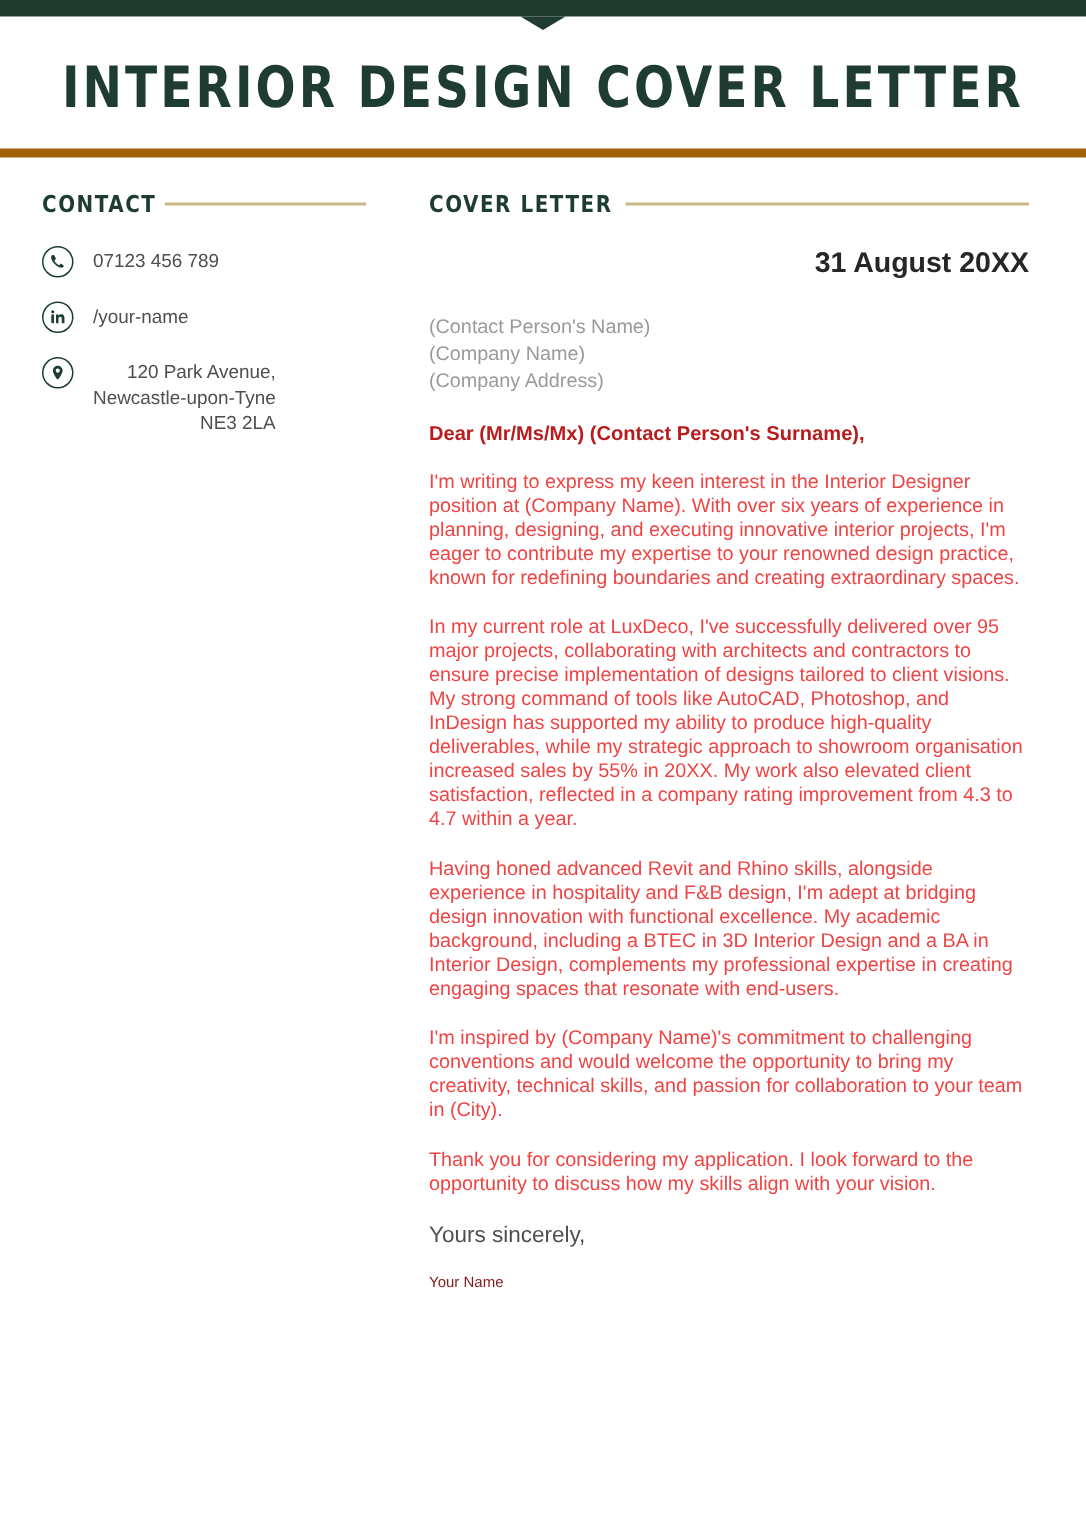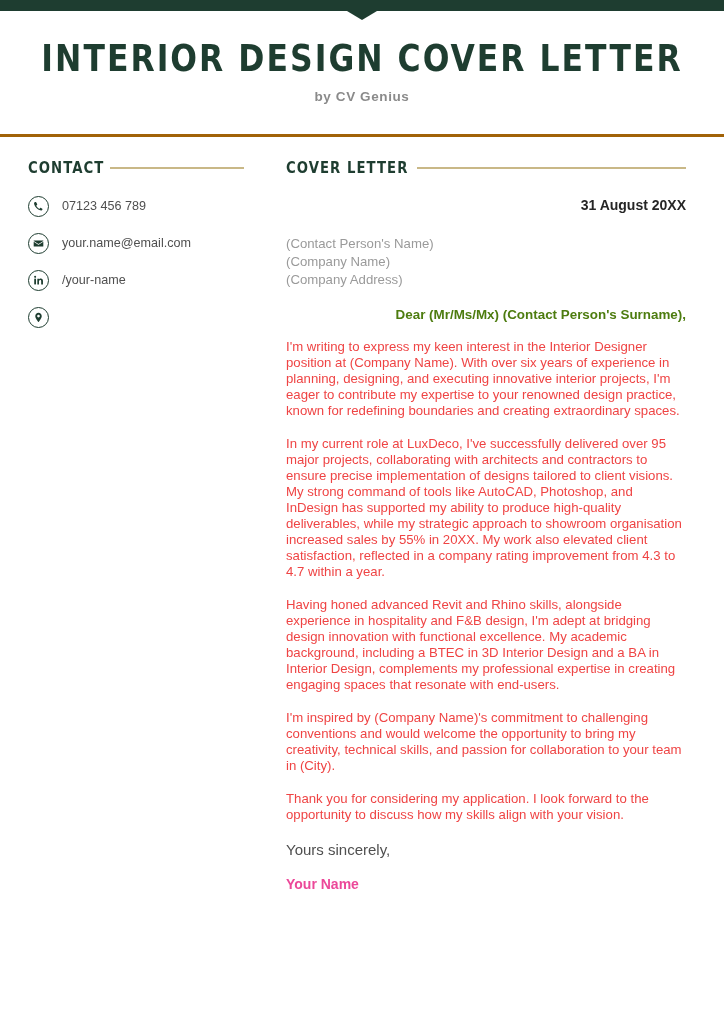--- a/index.html
+++ b/index.html
@@ -31,23 +31,23 @@
     width: 0;
     height: 0;
     border-left: 15px solid transparent;
     border-right: 15px solid transparent;
     border-top: 9px solid #1e3d30;
   }
 
   
   .header {
     padding-top: 28px;
-    padding-bottom: 30px;
+    padding-bottom: 20px;
     text-align: center;
-    border-bottom: 3px solid #a16207;
+    border-bottom: 6px solid #a16207;
   }
   .doc-title {
     font-family: "Liberation Sans Narrow", "DejaVu Sans Condensed", "Liberation Sans", sans-serif;
     font-weight: 700;
     font-size: 38px;
     line-height: 1.05;
     color: #1e3d30;
     letter-spacing: 2.2px;
     margin: 0;
     transform: scaleX(0.92);
@@ -133,69 +133,67 @@
     font-size: 12.6px;
     line-height: 17px;
     color: #4f4f4f;
     padding-top: 1px;
     white-space: pre-line;
   }
 
   
   .letter-date {
     text-align: right;
-    font-size: 14px;
+    font-size: 19px;
     font-weight: 700;
     color: #262626;
     margin-bottom: 22px;
   }
   .recipient {
     font-size: 13.2px;
     line-height: 18px;
     color: #9a9a9a;
     margin-bottom: 18px;
     white-space: pre-line;
   }
   .salutation {
     font-size: 13.4px;
     font-weight: 700;
-    color: #4d7c0f;
+    color: #b91c1c;
     margin-bottom: 17px;
-    text-align: right;
   }
   .para {
     font-size: 13.2px;
     line-height: 16px;
     color: #ef4444;
     margin: 0 0 17px 0;
     text-align: left;
   }
   .closing {
     font-size: 15px;
     line-height: 19.2px;
     color: #4f4f4f;
     margin: 0 0 17px 0;
   }
   .signature {
-    font-size: 14px;
-    font-weight: 700;
-    color: #ec4899;
+    font-size: 10px;
+    font-weight: 400;
+    color: #7f1d1d;
     margin: 0;
   }
 </style>
 </head>
 <body>
 
 <div class="topbar">
   <div class="notch"></div>
 </div>
 
 <div class="header">
   <h1 class="doc-title">INTERIOR DESIGN COVER LETTER</h1>
-  <div class="doc-subtitle">by CV Genius</div>
 </div>
 
 <div class="content">
 
   <aside class="sidebar">
     <div class="section-head">
       <span class="label">CONTACT</span>
       <span class="rule"></span>
     </div>
 
@@ -203,46 +201,41 @@
 
       <li class="contact-item">
         <span class="contact-icon">
           <svg width="11" height="11" viewBox="0 0 16 16" fill="#1e3d30">
             <path d="M3.2 1.5c-.5 0-1 .3-1.3.8-.4.7-.5 1.6-.2 2.6.5 1.9 1.7 3.8 3.3 5.4 1.6 1.6 3.5 2.8 5.4 3.3 1 .3 1.9.2 2.6-.2.5-.3.8-.8.8-1.3 0-.3-.1-.5-.3-.7l-1.8-1.3c-.4-.3-.9-.2-1.2.1l-.8.9c-.2.2-.5.3-.8.1-.8-.4-1.6-1-2.3-1.7-.7-.7-1.3-1.5-1.7-2.3-.2-.3-.1-.6.1-.8l.9-.8c.3-.3.4-.8.1-1.2L4.6 1.8c-.2-.2-.4-.3-.7-.3h-.7z"></path>
           </svg>
         </span>
         <span class="contact-text">07123 456 789</span>
       </li>
 
-      <li class="contact-item">
-        <span class="contact-icon">
-          <svg width="11" height="11" viewBox="0 0 16 16" fill="#1e3d30">
-            <path d="M1.5 3.5h13c.3 0 .5.2.5.5v.3L8 8.8 1 4.3V4c0-.3.2-.5.5-.5zM1 5.6l6.7 4.3c.2.1.4.1.6 0L15 5.6V12c0 .3-.2.5-.5.5h-13c-.3 0-.5-.2-.5-.5V5.6z"></path>
-          </svg>
-        </span>
-        <span class="contact-text">your.name@email.com</span>
-      </li>
 
       <li class="contact-item">
         <span class="contact-icon">
           <svg width="11" height="11" viewBox="0 0 16 16" fill="#1e3d30">
             <circle cx="3.1" cy="2.7" r="1.5"></circle>
             <rect x="1.8" y="5.3" width="2.6" height="8.4"></rect>
             <path d="M6.3 5.3h2.5v1.2c.4-.7 1.3-1.4 2.6-1.4 2.1 0 3.1 1.3 3.1 3.7v4.9h-2.6V9.3c0-1.2-.4-1.9-1.4-1.9-.9 0-1.5.6-1.7 1.3-.1.2-.1.5-.1.8v4.2H6.3V5.3z"></path>
           </svg>
         </span>
         <span class="contact-text">/your-name</span>
       </li>
 
       <li class="contact-item">
         <span class="contact-icon">
           <svg width="11" height="11" viewBox="0 0 16 16" fill="#1e3d30">
             <path d="M8 1.2c-2.6 0-4.7 2.1-4.7 4.7 0 3.4 4.2 8.4 4.4 8.6.1.2.4.2.6 0 .2-.2 4.4-5.2 4.4-8.6 0-2.6-2.1-4.7-4.7-4.7zm0 6.7c-1.1 0-2-.9-2-2s.9-2 2-2 2 .9 2 2-.9 2-2 2z"></path>
           </svg>
         </span>
+        <span class="contact-text">120 Park Avenue,
+Newcastle-upon-Tyne
+NE3 2LA</span>
       </li>
 
     </ul>
   </aside>
 
   <main class="main">
     <div class="section-head">
       <span class="label">COVER LETTER</span>
       <span class="rule"></span>
     </div>

